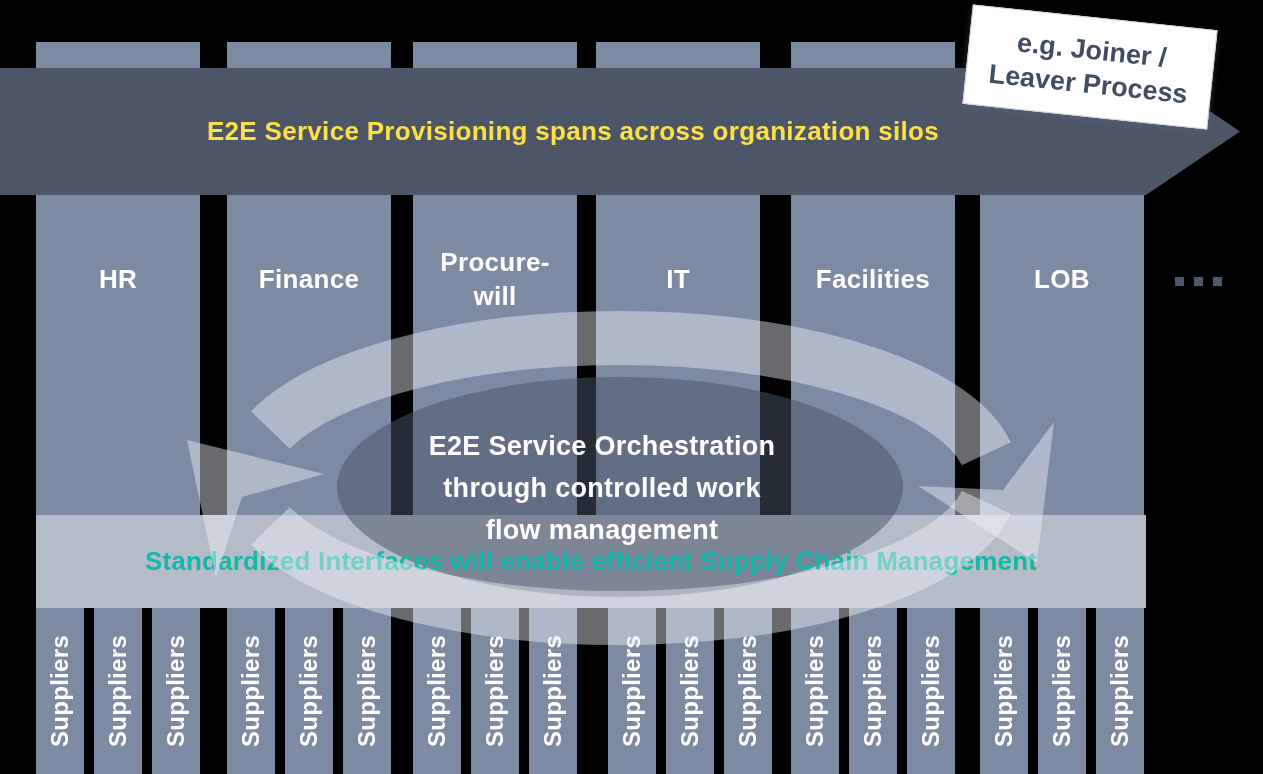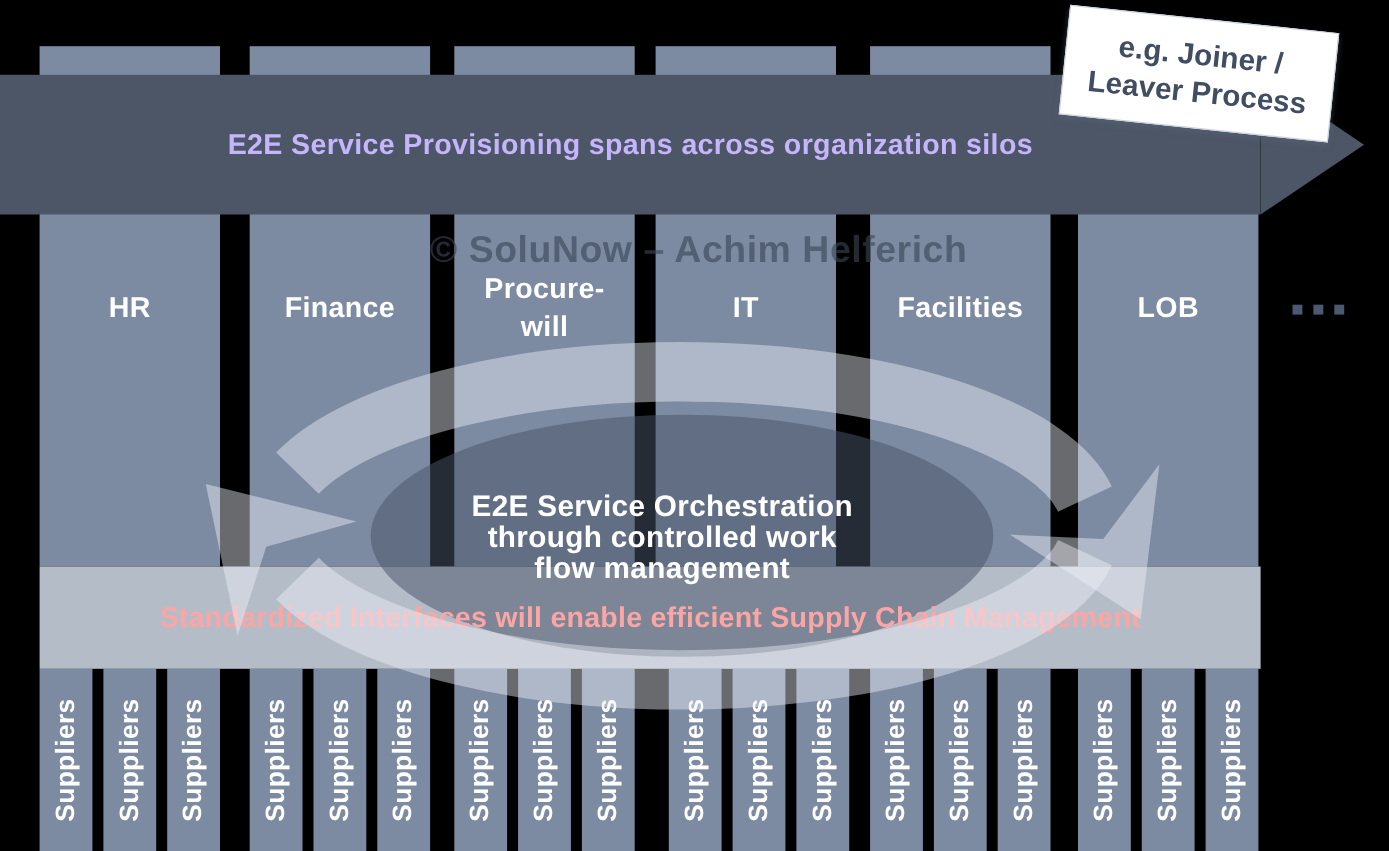--- a/index.html
+++ b/index.html
@@ -19,40 +19,40 @@
 
   
   .banner{position:absolute;left:0;top:68px;width:1146px;height:127px;background:#4d5666;z-index:2;}
   .banner-tip{
     position:absolute;left:1146px;top:68px;width:94px;height:127px;background:#4d5666;z-index:2;
     clip-path:polygon(0 0,100% 50%,0 100%);
   }
   .banner-text{
     position:absolute;left:0;top:0;width:100%;height:100%;
     display:flex;align-items:center;justify-content:center;
-    color:#c4b5fd;font-size:26px;font-weight:700;letter-spacing:.3px;
+    color:#fde047;font-size:26px;font-weight:700;letter-spacing:.3px;
   }
 
   
   .band{position:absolute;left:36px;top:515px;width:1110px;height:93px;background:#b4bcc8;z-index:3;}
   .band-text-layer{
     position:absolute;left:36px;top:515px;width:1110px;height:93px;z-index:5;
     display:flex;align-items:center;justify-content:center;
-    color:#fca5a5;font-size:26px;font-weight:700;letter-spacing:.2px;
+    color:#14b8a6;font-size:26px;font-weight:700;letter-spacing:.2px;
   }
 
   
   .svg-layer{position:absolute;left:0;top:0;width:1263px;height:774px;pointer-events:none;}
   .z4{z-index:4;} .z6{z-index:6;}
 
   
   .orch-text{
     position:absolute;left:602px;top:488px;transform:translate(-50%,-50%);z-index:7;
     color:#ffffff;font-size:27px;font-weight:700;text-align:center;
-    line-height:28px;white-space:pre-line;letter-spacing:.3px;
+    line-height:42px;white-space:pre-line;letter-spacing:.3px;
   }
 
   
   .watermark{
     position:absolute;left:635px;top:228px;transform:translate(-50%,-50%);z-index:8;
     color:rgba(58,68,84,0.62);font-size:34px;font-weight:700;white-space:nowrap;letter-spacing:.5px;
   }
 
   
   .sup{
@@ -128,21 +128,20 @@
     <path d="M 270.4 430.1 A 372 140 0 0 1 986.3 453.7" fill="none" stroke="rgba(238,242,248,0.44)" stroke-width="54"></path>
     <path d="M 986.3 502.3 A 372 140 0 0 1 270.4 525.9" fill="none" stroke="rgba(238,242,248,0.44)" stroke-width="54"></path>
     <polygon points="918,486 1003,490 1054,422 1037,563" fill="rgba(238,242,248,0.44)"></polygon>
     <polygon points="324,474 242,497 216,578 187,440" fill="rgba(238,242,248,0.44)"></polygon>
   </svg>
 
   <div class="orch-text">E2E Service Orchestration
 through controlled work
 flow management</div>
 
-  <div class="watermark">© SoluNow – Achim Helferich</div>
 
   <div class="sup" style="left:36px">
       <span>Suppliers</span>
     </div>
   <div class="sup" style="left:94px">
       <span>Suppliers</span>
     </div>
   <div class="sup" style="left:152px">
       <span>Suppliers</span>
     </div>

